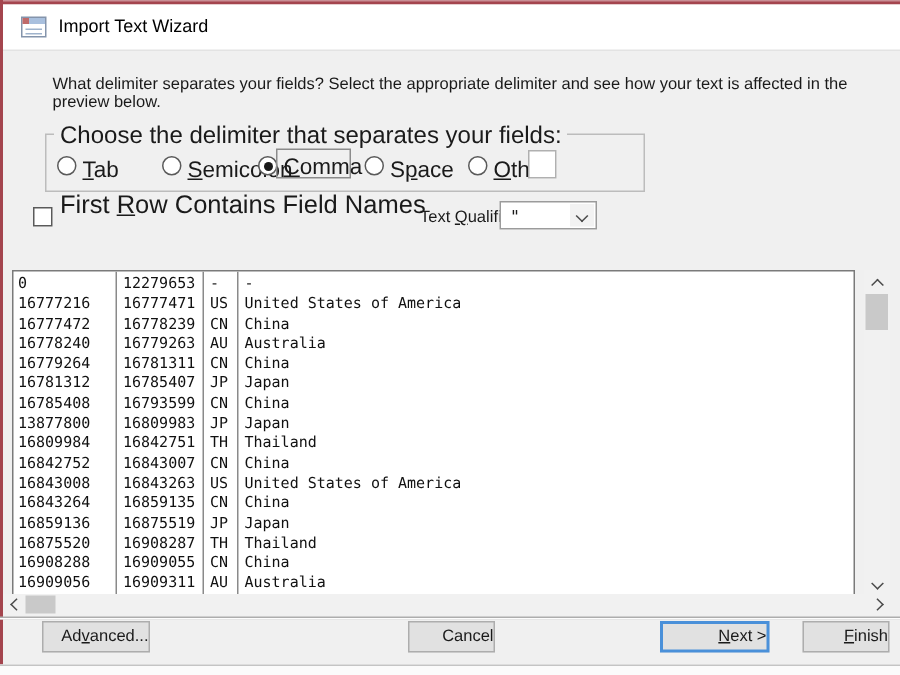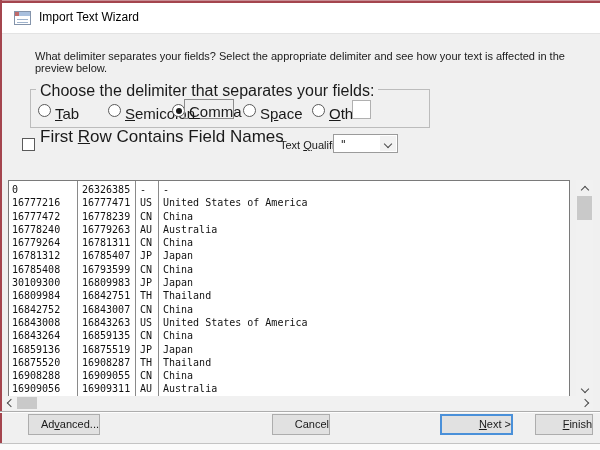--- a/index.html
+++ b/index.html
@@ -120,21 +120,21 @@
   </div>
 
   <div class="preview">
     <div class="pdiv" style="left:68px;"></div>
     <div class="pdiv" style="left:126px;"></div>
     <div class="pdiv" style="left:149px;"></div>
     <div class="rows-wrap">
 
         <div class="prow">
           <span class="c1">0</span>
-          <span class="c2">26326385</span>
+          <span class="c2">12279653</span>
           <span class="c3">-</span>
           <span class="c4">-</span>
         </div>
 
         <div class="prow">
           <span class="c1">16777216</span>
           <span class="c2">16777471</span>
           <span class="c3">US</span>
           <span class="c4">United States of America</span>
         </div>
@@ -168,21 +168,21 @@
         </div>
 
         <div class="prow">
           <span class="c1">16785408</span>
           <span class="c2">16793599</span>
           <span class="c3">CN</span>
           <span class="c4">China</span>
         </div>
 
         <div class="prow">
-          <span class="c1">30109300</span>
+          <span class="c1">13877800</span>
           <span class="c2">16809983</span>
           <span class="c3">JP</span>
           <span class="c4">Japan</span>
         </div>
 
         <div class="prow">
           <span class="c1">16809984</span>
           <span class="c2">16842751</span>
           <span class="c3">TH</span>
           <span class="c4">Thailand</span>

